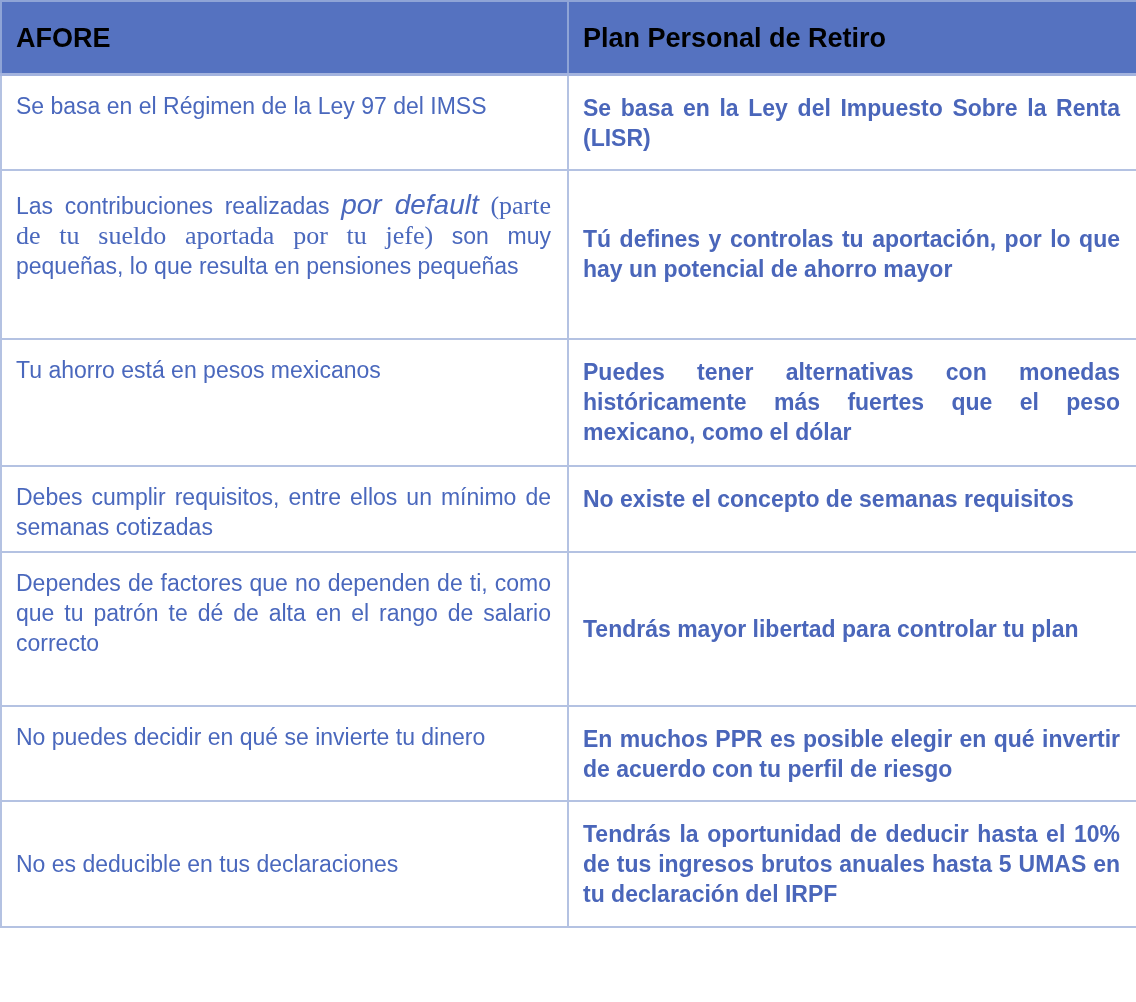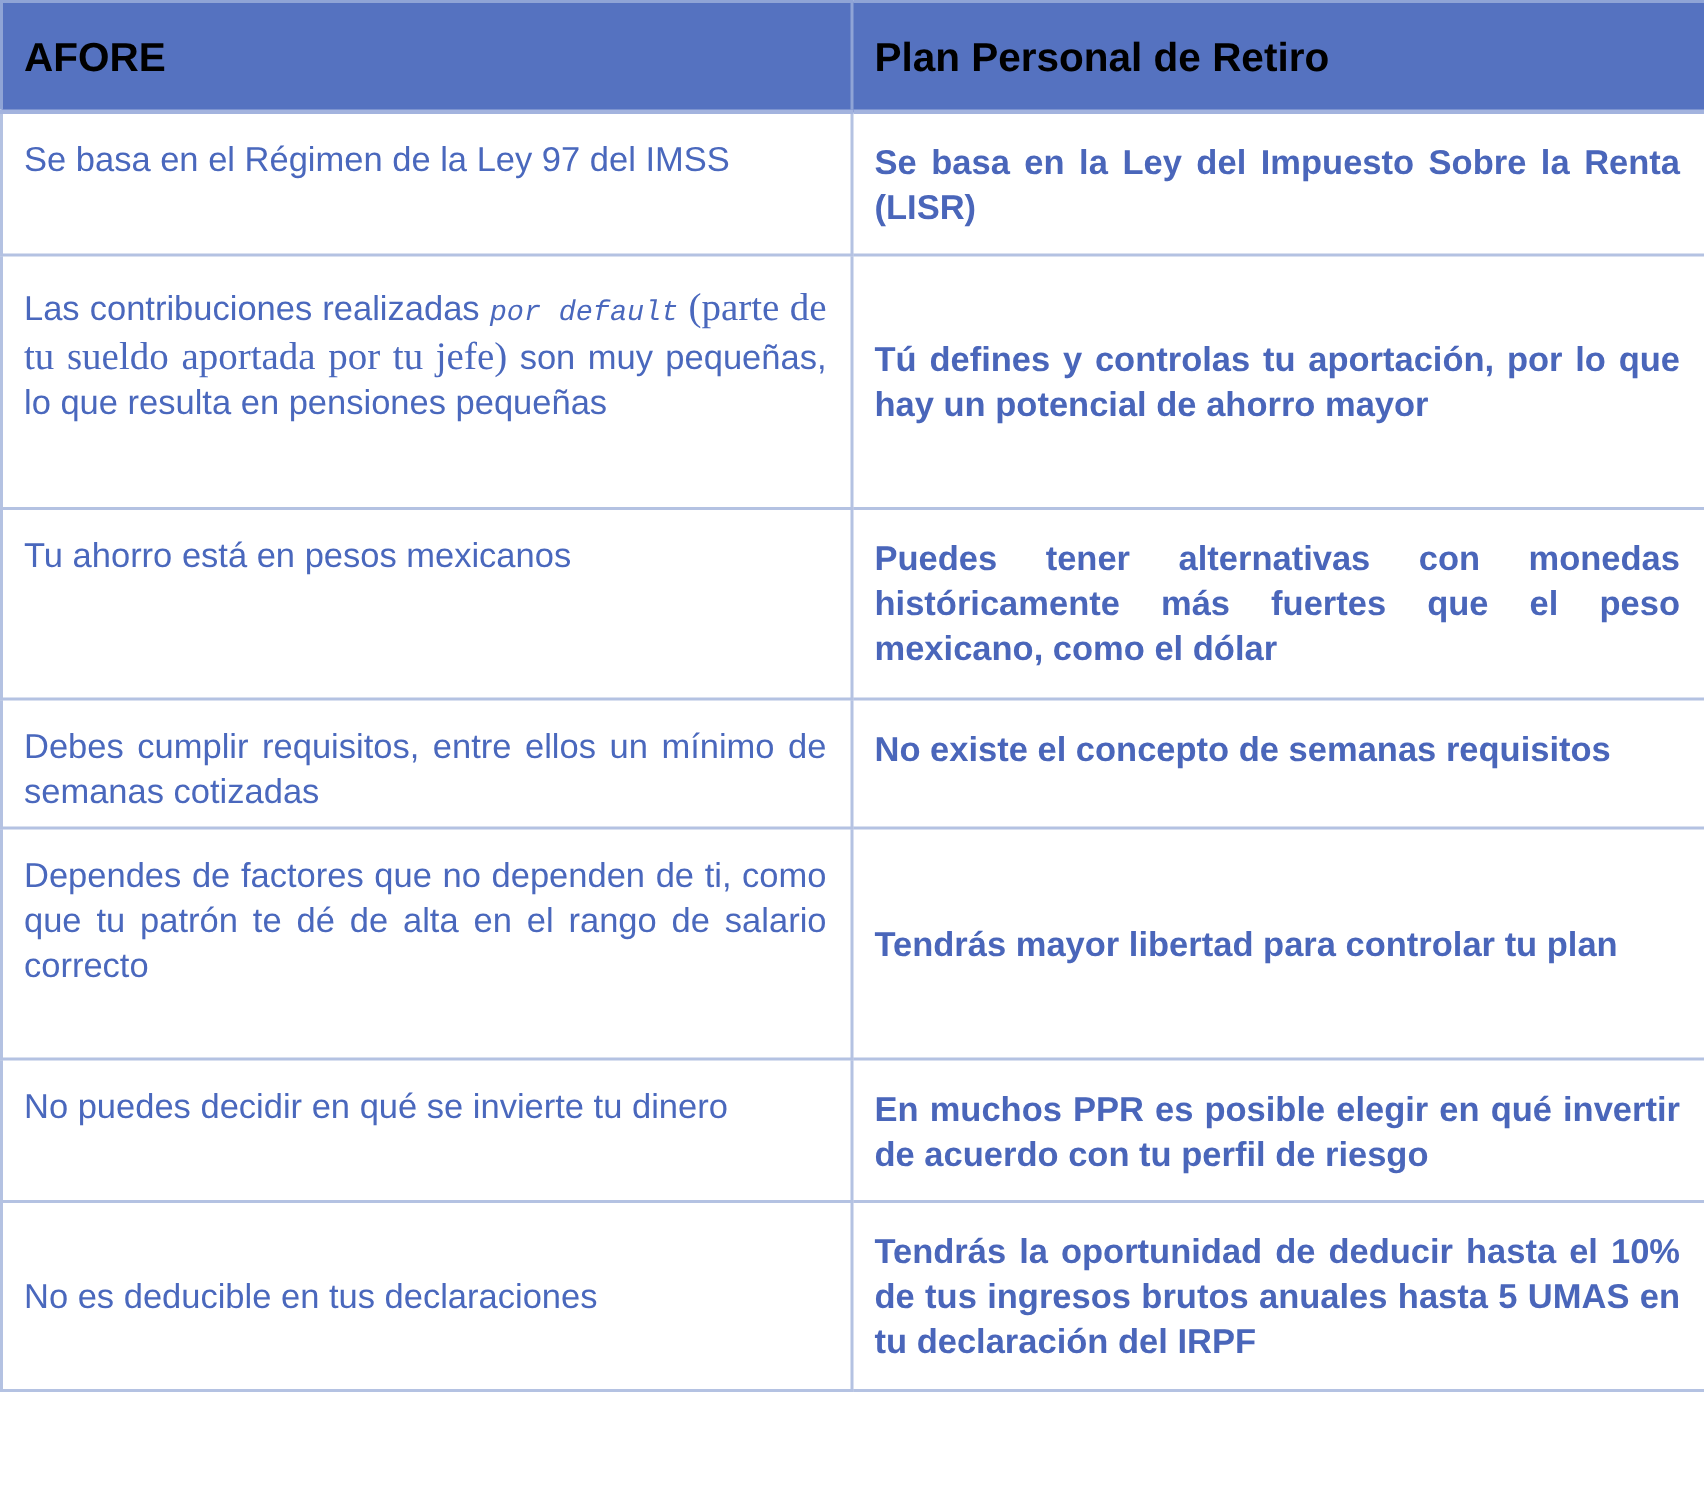--- a/index.html
+++ b/index.html
@@ -32,21 +32,21 @@
   }
   table.cmp td {
     color: #4A68BD;
     font-size: 23px;
     line-height: 30px;
   }
   table.cmp td.afore { font-weight: normal; vertical-align: top; padding-top: 15px; }
   table.cmp td.afore.mid { vertical-align: middle; padding-top: 0; margin-left: 40px; }
   table.cmp td.ppr { font-weight: bold; color: #4A66BA; vertical-align: top; padding-top: 17px; }
   table.cmp td.ppr.mid { vertical-align: middle; padding-top: 0; border-radius: 19px; }
-  .serif-italic { font-family: Liberation Mono, monospace; font-style: italic; font-size: 19px; }
+  .serif-italic { font-family: Liberation Sans, sans-serif; font-style: italic; font-size: 28px; }
   .serif { font-family: "Liberation Serif", serif; font-size: 26px; }
 </style>
 </head>
 <body>
 
 <table class="cmp">
   <colgroup>
       <col class="c1">
       <col class="c2">
     </colgroup>

